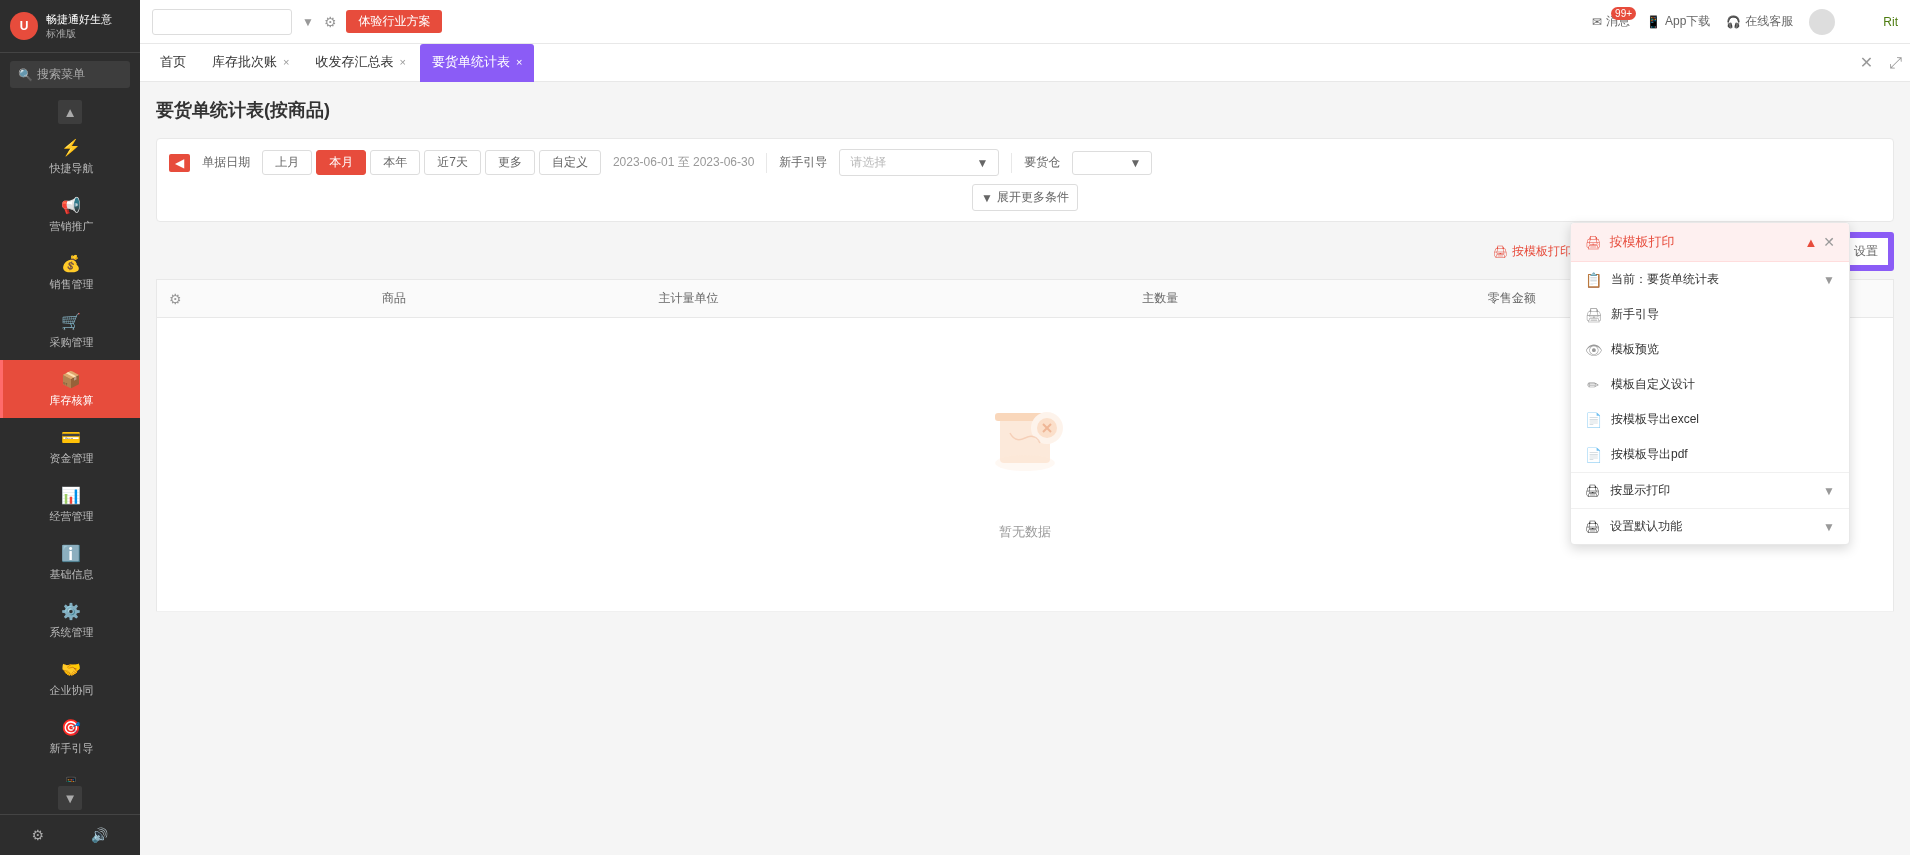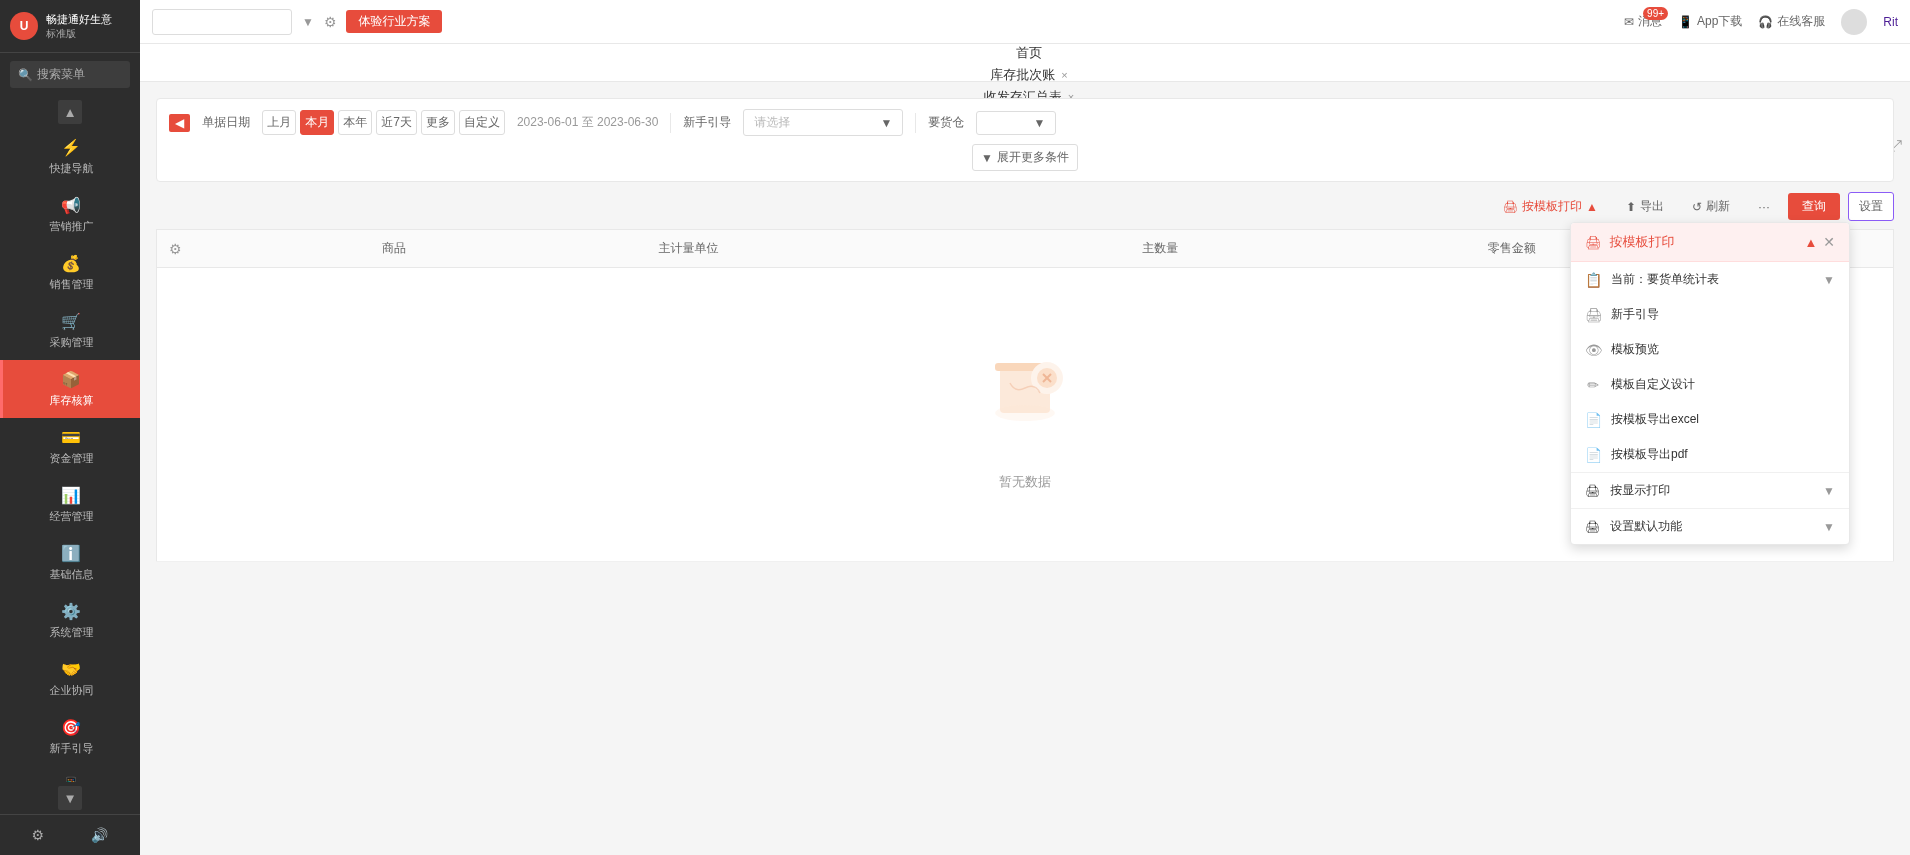--- a/index.html
+++ b/index.html
@@ -32,55 +32,55 @@
     .topbar-input { height: 26px; border: 1px solid #ddd; border-radius: 3px; padding: 0 8px; font-size: 12px; width: 140px; color: #666; }
     .topbar-chevron { color: #999; font-size: 12px; cursor: pointer; }
     .topbar-gear { color: #999; font-size: 14px; cursor: pointer; }
     .topbar-trial-btn { background: #e74c3c; color: white; border: none; padding: 3px 12px; border-radius: 3px; font-size: 12px; cursor: pointer; }
     .topbar-right { margin-left: auto; display: flex; align-items: center; gap: 16px; }
     .topbar-msg { display: flex; align-items: center; gap: 4px; color: #666; font-size: 12px; cursor: pointer; position: relative; }
     .badge { background: #e74c3c; color: white; font-size: 10px; border-radius: 8px; padding: 1px 4px; position: absolute; top: -6px; right: -6px; min-width: 16px; text-align: center; }
     .topbar-app { display: flex; align-items: center; gap: 4px; color: #666; font-size: 12px; cursor: pointer; }
     .topbar-service { display: flex; align-items: center; gap: 4px; color: #666; font-size: 12px; cursor: pointer; }
     .topbar-avatar { width: 26px; height: 26px; background: #ddd; border-radius: 50%; }
-    .topbar-username { color: #4c1d95; font-size: 12px; }
-
-    
-    .tabs-bar { height: 38px; background: #fff; display: flex; align-items: center; padding: 0 0 0 8px; border-bottom: 1px solid #e8e8e8; gap: 2px; flex-direction: column; }
+    .topbar-username { color: #4d7c0f; font-size: 12px; margin-left: 32px; }
+
+    
+    .tabs-bar { height: 38px; background: #fff; display: flex; align-items: center; padding: 0 0 0 8px; border-bottom: 1px solid #e8e8e8; gap: 2px; }
     .tab-item { height: 38px; display: flex; align-items: center; padding: 0 12px; font-size: 13px; cursor: pointer; color: #666; border-bottom: 2px solid transparent; white-space: nowrap; }
     .tab-item.active { color: #fff; background: #8b5cf6; border-radius: 3px 3px 0 0; }
     .tab-item.normal { color: #333; }
     .tab-close { margin-left: 6px; color: #999; font-size: 11px; cursor: pointer; }
     .tab-item.active .tab-close { color: #fff; }
     .tabs-controls { margin-left: auto; display: flex; align-items: center; }
     .tab-control-btn { background: none; border: none; color: #999; cursor: pointer; font-size: 16px; padding: 4px 8px; }
 
     
     .page-content { flex: 1; overflow-y: auto; padding: 16px; position: relative; }
     .page-title { font-size: 18px; font-weight: bold; color: #333; margin-bottom: 16px; }
 
     
     .filter-bar { background: #fff; border: 1px solid #e8e8e8; border-radius: 4px; padding: 10px 12px; margin-bottom: 10px; }
     .filter-row { display: flex; align-items: center; gap: 12px; flex-wrap: wrap; }
     .filter-label { color: #666; font-size: 12px; white-space: nowrap; }
     .filter-date-group { display: flex; align-items: center; gap: 4px; }
-    .filter-date-btn { padding: 3px 4px; border: 1px solid #ddd; border-radius: 3px; background: #fff; font-size: 12px; cursor: pointer; color: #666; }
+    .filter-date-btn { padding: 3px 12px; border: 1px solid #ddd; border-radius: 3px; background: #fff; font-size: 12px; cursor: pointer; color: #666; }
     .filter-date-btn.active { background: #e74c3c; color: white; border-color: #e74c3c; }
     .filter-date-range { font-size: 12px; color: #999; }
     .filter-divider { width: 1px; height: 20px; background: #e8e8e8; }
     .filter-type-select { display: flex; align-items: center; gap: 6px; padding: 4px 10px; border: 1px solid #ddd; border-radius: 3px; background: #fff; font-size: 12px; cursor: pointer; color: #666; min-width: 160px; }
     .filter-expand-btn { display: flex; align-items: center; gap: 4px; color: #666; font-size: 12px; cursor: pointer; padding: 4px 8px; border: 1px solid #ddd; border-radius: 3px; background: #fff; }
     .filter-expand-row { display: flex; justify-content: center; margin-top: 8px; }
 
     
     .action-bar { display: flex; align-items: center; justify-content: space-between; margin-bottom: 8px; }
     .action-right { display: flex; align-items: center; gap: 8px; }
     .action-btn { display: flex; align-items: center; gap: 4px; padding: 5px 10px; border: none; background: none; font-size: 12px; color: #666; cursor: pointer; }
     .action-btn.primary { background: #e74c3c; color: white; border-radius: 3px; padding: 5px 14px; }
-    .action-btn.secondary { border: 1px solid #8b5cf6; border-radius: 3px; background: #fff; }
+    .action-btn.secondary { border: 6px solid #8b5cf6; border-radius: 3px; background: #fff; }
 
     
     .data-table { width: 100%; border-collapse: collapse; background: #fff; border: 1px solid #e8e8e8; border-radius: 4px; }
     .data-table th { background: #fafafa; padding: 10px 12px; text-align: left; font-size: 12px; color: #666; border-bottom: 1px solid #e8e8e8; font-weight: normal; }
     .data-table td { padding: 10px 12px; border-bottom: 1px solid #f0f0f0; font-size: 12px; color: #333; }
     .table-settings-icon { color: #999; font-size: 14px; cursor: pointer; }
 
     
     .empty-state { display: flex; flex-direction: column; align-items: center; justify-content: center; padding: 60px 0; font-family: Liberation Serif, serif; }
     .empty-icon { font-size: 80px; margin-bottom: 16px; opacity: 0.5; }
@@ -228,20 +228,21 @@
           <span>要货单统计表</span>
           <span class="tab-close">×</span>
         </div>
         <div class="tabs-controls">
         <button class="tab-control-btn">✕</button>
         <button class="tab-control-btn">⤢</button>
       </div>
     </div>
 
     <div class="page-content">
+      <div class="page-title">要货单统计表(按商品)</div>
 
       <div class="filter-bar">
         <div class="filter-row">
           <span style="background:#e74c3c;color:white;padding:2px 6px;border-radius:2px;font-size:12px;cursor:pointer;">◀</span>
           <span class="filter-label">单据日期</span>
           <div class="filter-date-group">
 
           <button class="filter-date-btn">上月</button>
               <button class="filter-date-btn active">本月</button>
               <button class="filter-date-btn">本年</button>

